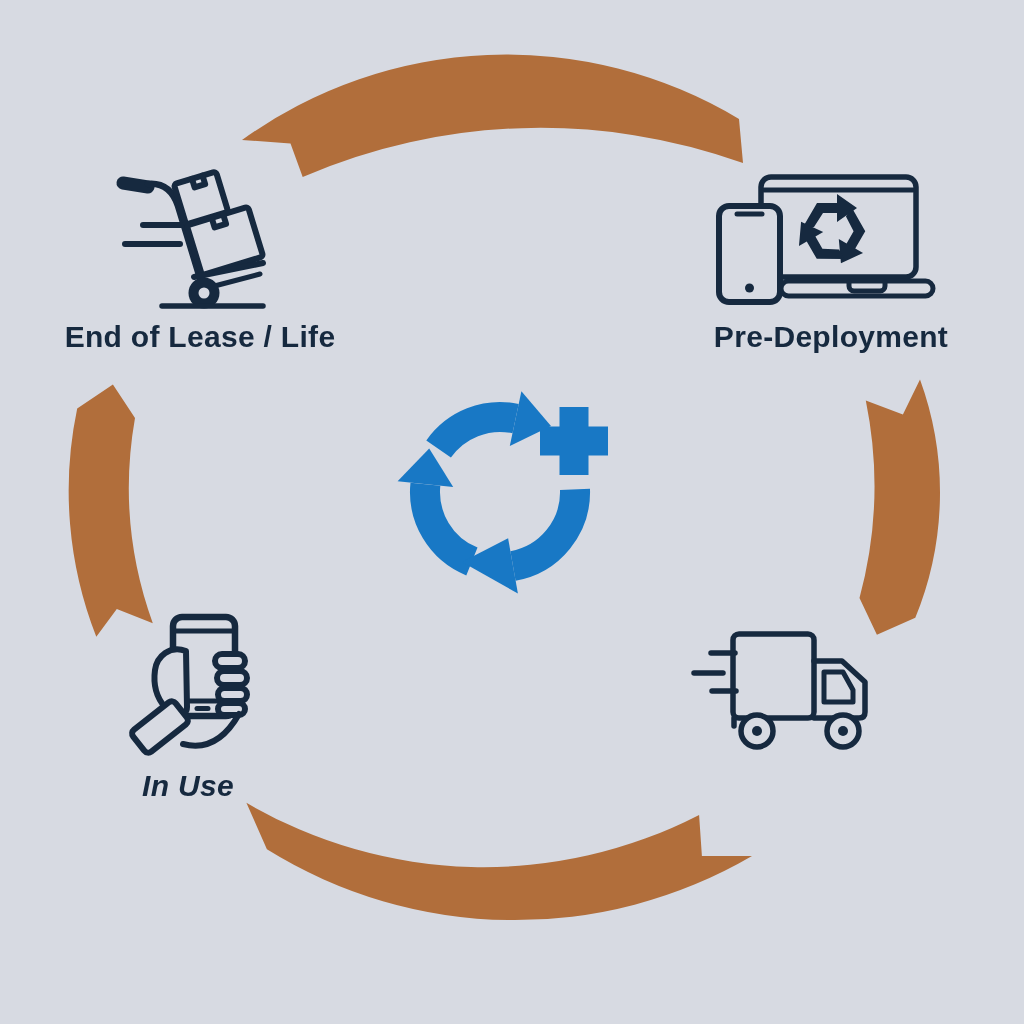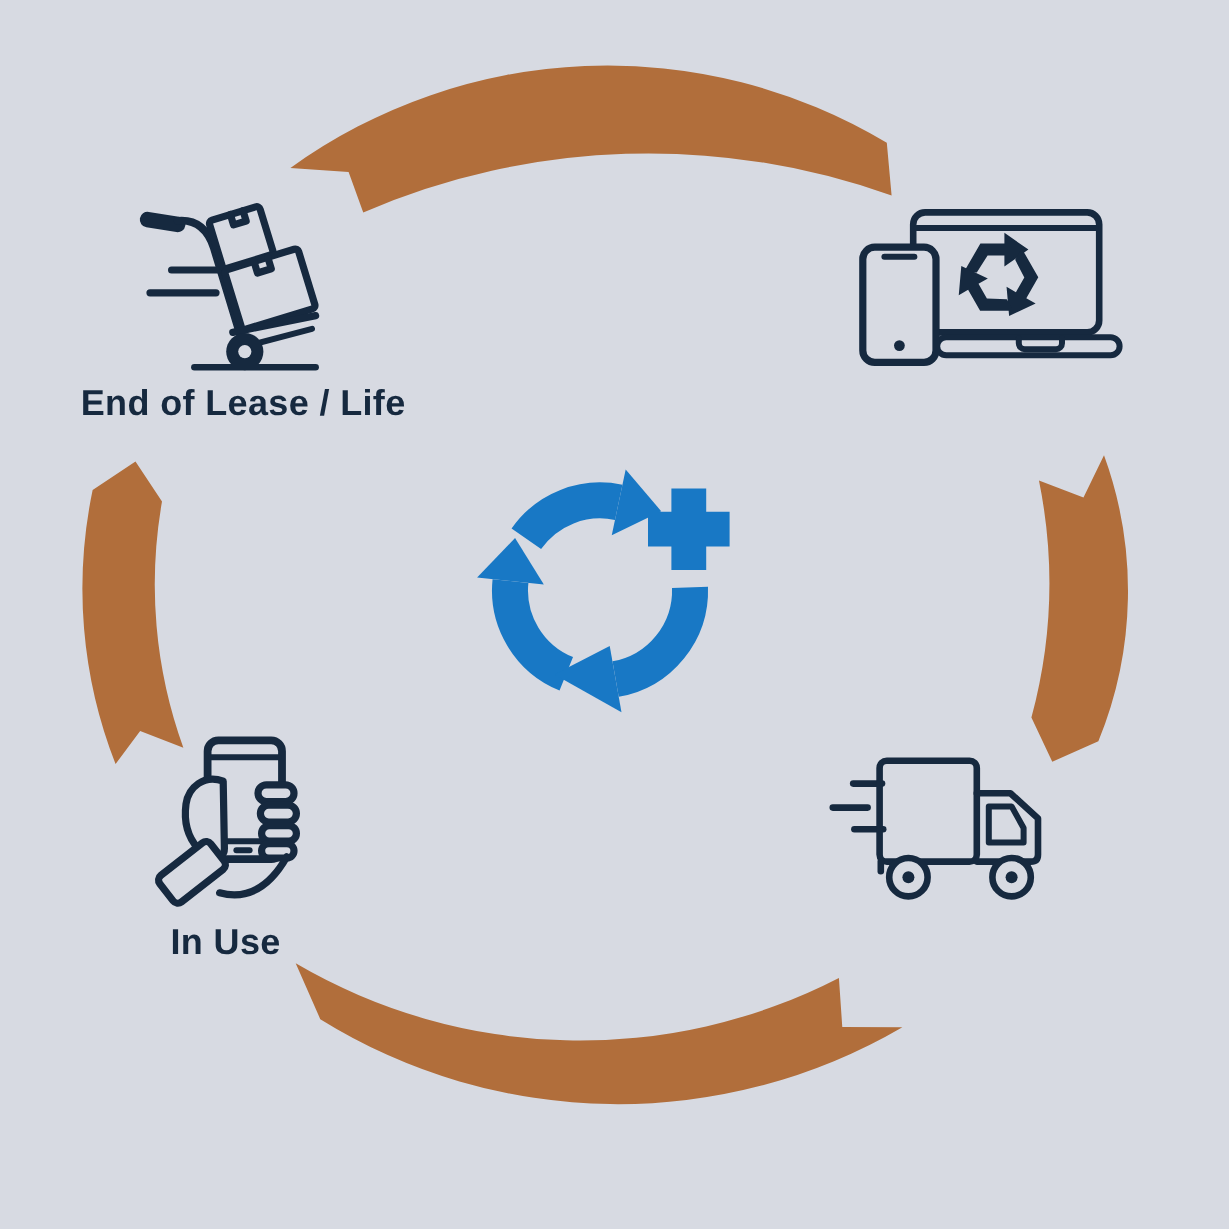--- a/index.html
+++ b/index.html
@@ -111,15 +111,16 @@
       <path class="ln" stroke-width="5.5" d="M814,661 H842 L865,682 V712 Q865,718 859,718 H814"></path>
       <path class="ln" stroke-width="5" d="M824,672 H843 L853,690 V702 H824 Z"></path>
       <path class="ln" stroke-width="5.5" d="M734,718 V726"></path>
       <circle class="ln occl" cx="757" cy="731" r="16" stroke-width="5.5"></circle>
       <circle class="fillnavy" cx="757" cy="731" r="5"></circle>
       <circle class="ln occl" cx="843" cy="731" r="16" stroke-width="5.5"></circle>
       <circle class="fillnavy" cx="843" cy="731" r="5"></circle>
     </g>
   </svg>
 
-  <div class="stage-label" style="left:18px;top:319px;text-align:right;">End of Lease / Life</div>
-  <div class="stage-label" style="left:28px;top:768px;">In Use</div>
+  <div class="stage-label" style="left:40px;top:319px;">End of Lease / Life</div>
+  <div class="stage-label" style="left:671px;top:319px;">Pre-Deployment</div>
+  <div class="stage-label" style="left:28px;top:768px;font-style:italic;">In Use</div>
 </div>
 
 </body></html>

